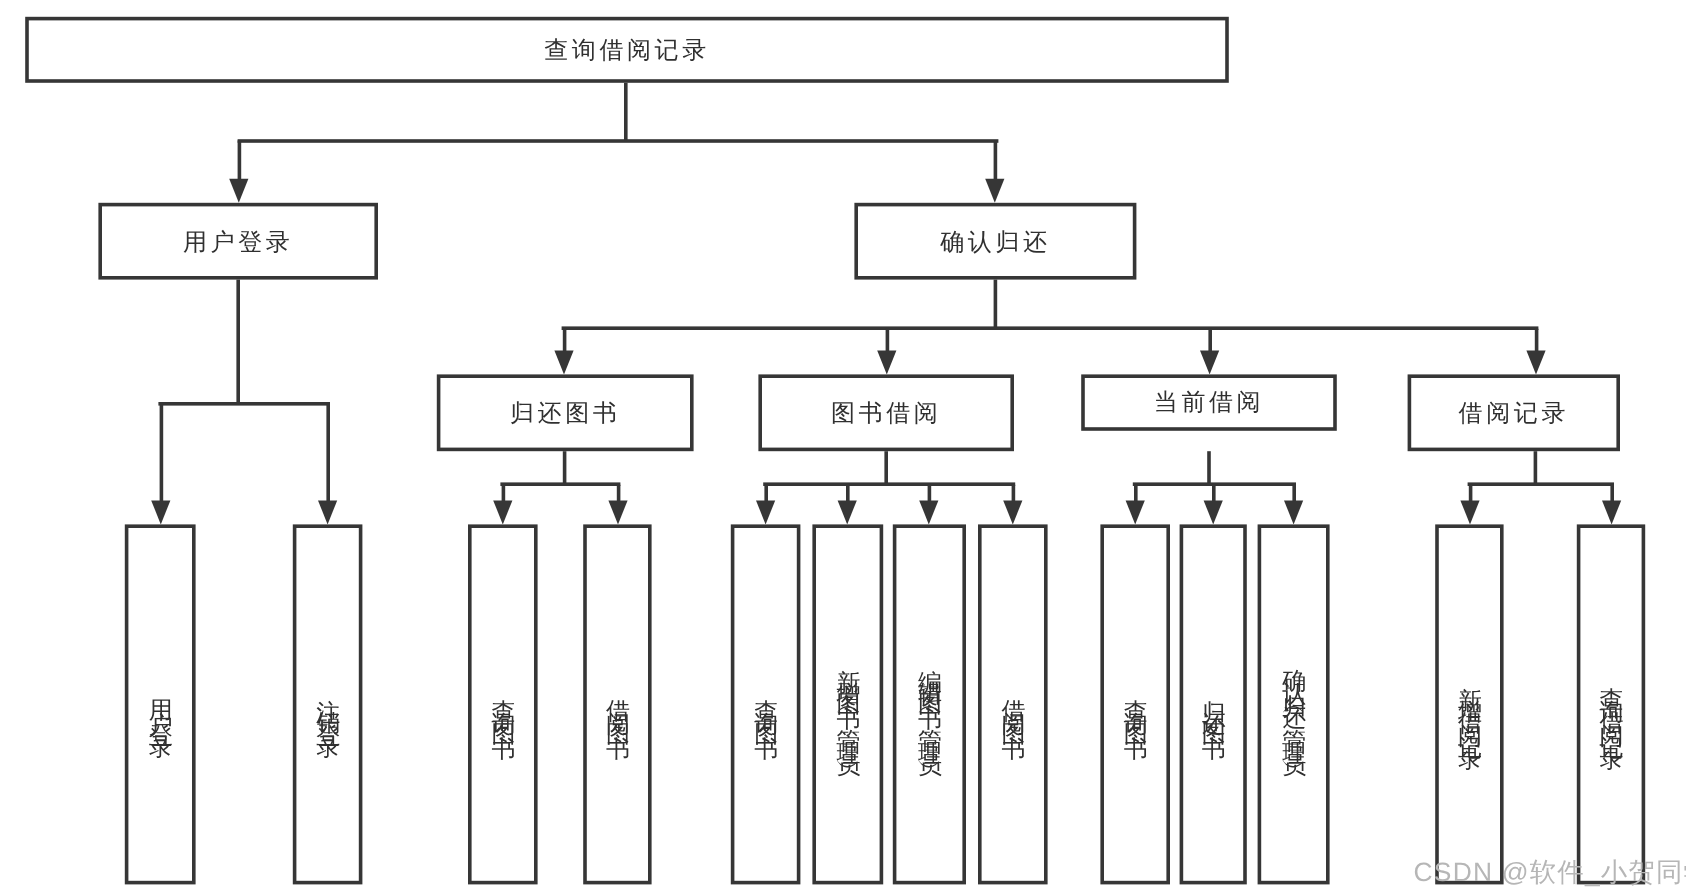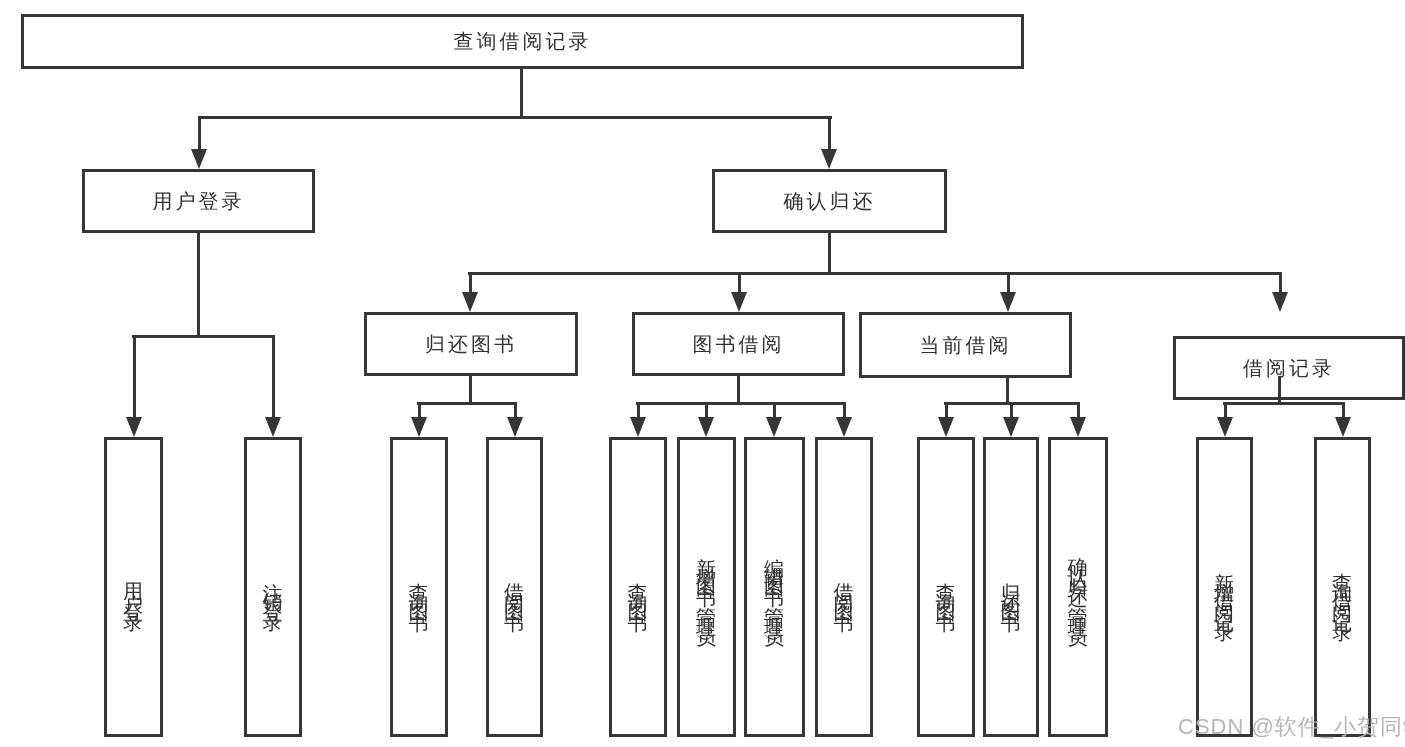--- a/index.html
+++ b/index.html
@@ -50,22 +50,22 @@
 
   <div class="vl" style="left:828px;top:233px;height:40px;"></div>
   <div class="hl" style="left:468px;top:272px;width:814px;"></div>
   <div class="arr" style="left:462px;top:274px;height:38px;"></div>
   <div class="arr" style="left:731px;top:274px;height:38px;"></div>
   <div class="arr" style="left:1000px;top:274px;height:38px;"></div>
   <div class="arr" style="left:1272px;top:274px;height:38px;"></div>
 
   <div class="box" style="left:364px;top:312px;width:214px;height:64px;">归还图书</div>
   <div class="box" style="left:632px;top:312px;width:213px;height:64px;">图书借阅</div>
-  <div class="box" style="left:859px;top:312px;width:213px;height:66px;">当前借阅</div>
-  <div class="box" style="left:1173px;top:312px;width:232px;height:64px;margin-top:24px;">借阅记录</div>
+  <div class="box" style="left:901px;top:312px;width:213px;height:47px;">当前借阅</div>
+  <div class="box" style="left:1173px;top:312px;width:177px;height:64px;">借阅记录</div>
 
   <div class="vl" style="left:469px;top:376px;height:28px;"></div>
   <div class="hl" style="left:417px;top:402px;width:100px;"></div>
   <div class="arr" style="left:411px;top:404px;height:33px;"></div>
   <div class="arr" style="left:507px;top:404px;height:33px;"></div>
 
   <div class="vl" style="left:737px;top:376px;height:28px;"></div>
   <div class="hl" style="left:636px;top:402px;width:210px;"></div>
   <div class="arr" style="left:630px;top:404px;height:33px;"></div>
   <div class="arr" style="left:698px;top:404px;height:33px;"></div>

